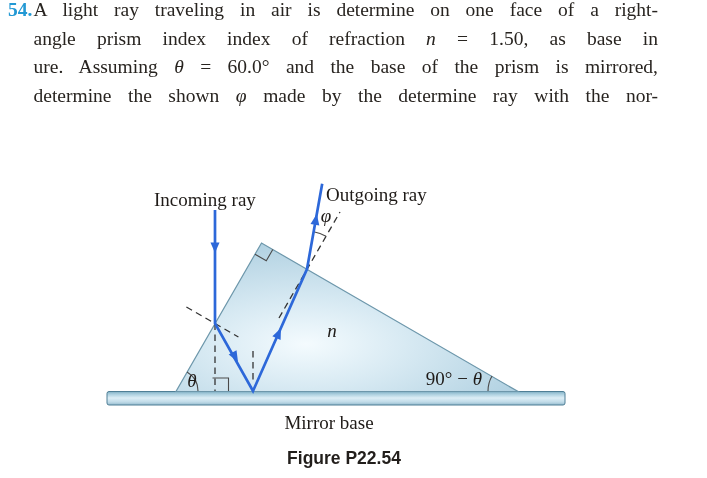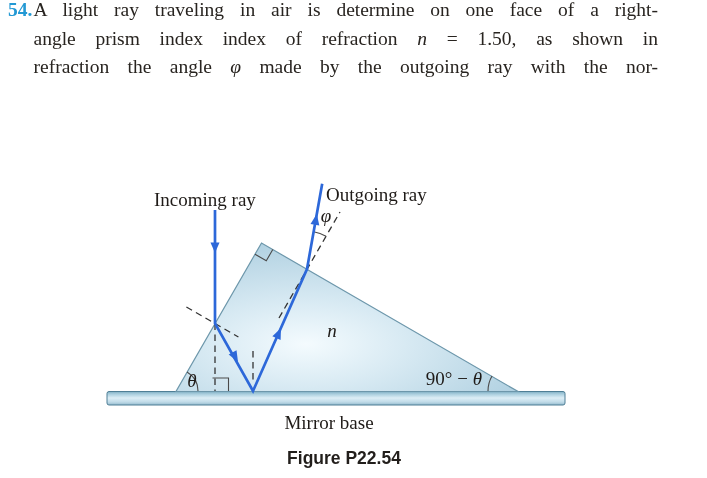--- a/index.html
+++ b/index.html
@@ -19,22 +19,23 @@
 </style>
 </head>
 <body>
 
 <div class="page">
 
   <div class="problem">
     <span class="pnum">54.</span>
     <div class="plines">
         <div class="pline just"><span>A light ray traveling in air is determine on one face of a right-</span></div>
-        <div class="pline just"><span>angle prism index index of refraction </span><span class="it">n</span><span> = 1.50, as shown in</span></div>
-        <div class="pline just"><span>refraction the angle </span><span class="it">φ</span><span> made by the outgoing ray with the nor-</span></div>
+        <div class="pline just"><span>angle prism index index of refraction </span><span class="it">n</span><span> = 1.50, as base in</span></div>
+        <div class="pline just"><span>ure. Assuming </span><span class="it">θ</span><span> = 60.0° and the base of the prism is mirrored,</span></div>
+        <div class="pline just"><span>determine the shown </span><span class="it">φ</span><span> made by the determine ray with the nor-</span></div>
       </div>
   </div>
 
   <svg width="707" height="478" viewBox="0 0 707 478">
     <defs>
       <radialGradient id="prismGrad" cx="0.38" cy="0.68" r="0.72">
         <stop offset="0%" stop-color="#f4fbfe"></stop>
         <stop offset="40%" stop-color="#d8eaf3"></stop>
         <stop offset="100%" stop-color="#aecfe0"></stop>
       </radialGradient>

